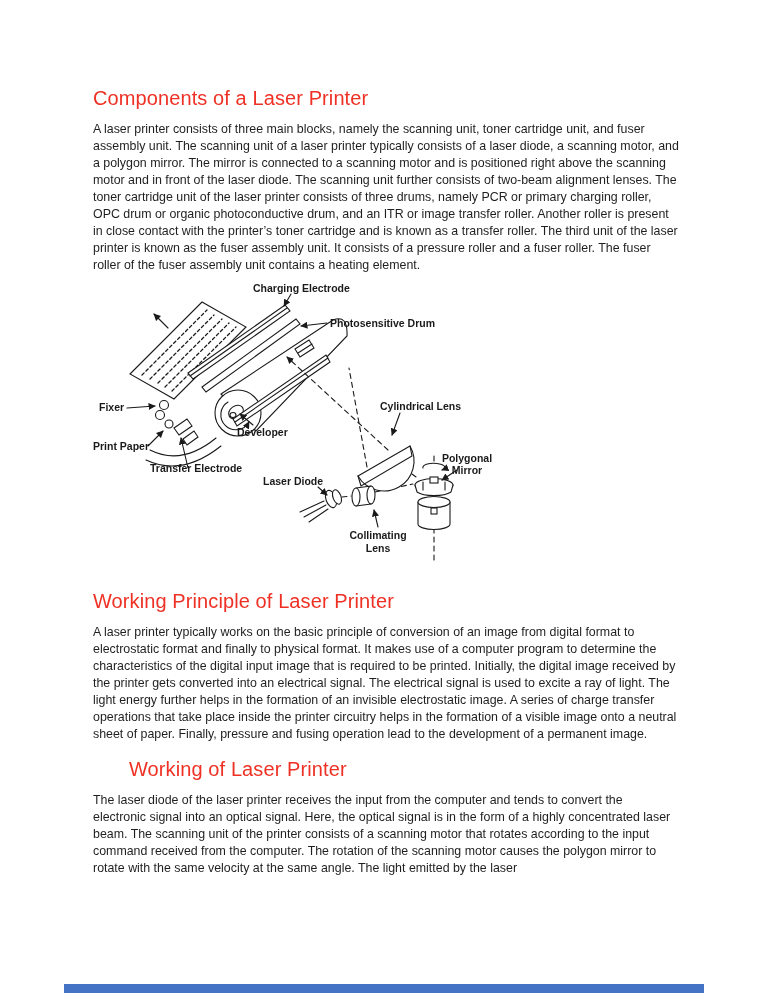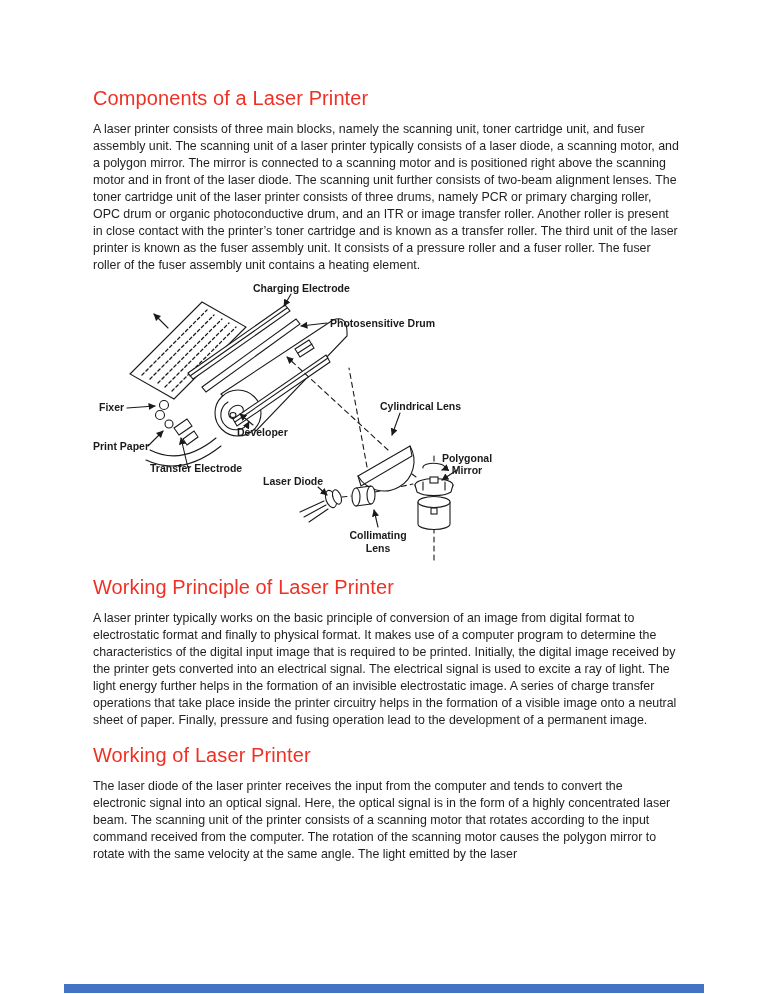--- a/index.html
+++ b/index.html
@@ -6,21 +6,21 @@
   body{
     width:768px;height:994px;background:#ffffff;position:relative;overflow:hidden;
     font-family:"Liberation Sans",sans-serif;
   }
   .content{position:absolute;left:93px;top:0;width:586px;}
   .doc-heading{
     color:#ee3124;font-size:20px;font-weight:400;margin:0;line-height:24px;
     letter-spacing:0.1px;
   }
   .h-first{margin-top:86px;}
-  .h-second{margin-top:7px;}
+  .h-second{margin-top:21px;}
   .h-third{margin-top:14px;}
   .doc-para{
     font-size:12.4px;line-height:17px;color:#1f1f1f;margin:11px 0 0 0;
     text-align:left;
   }
   figure.diagram{margin:4px 0 0 -3px;padding:0;width:410px;height:290px;font-weight:bold;}
   svg{font-family:"Liberation Sans",sans-serif;}
   svg text{font-size:10.5px;fill:#1a1a1a;}
   .bottom-bar{
     position:absolute;left:64px;top:984px;width:640px;height:9px;background:#4472c4;
@@ -167,19 +167,19 @@
       </g>
     </svg>
   </figure>
 
   <section>
     <h2 class="doc-heading h-second" style="color: rgb(238, 49, 36);">Working Principle of Laser Printer</h2>
     <p class="doc-para">A laser printer typically works on the basic principle of conversion of an image from digital format to electrostatic format and finally to physical format. It makes use of a computer program to determine the characteristics of the digital input image that is required to be printed. Initially, the digital image received by the printer gets converted into an electrical signal. The electrical signal is used to excite a ray of light. The light energy further helps in the formation of an invisible electrostatic image. A series of charge transfer operations that take place inside the printer circuitry helps in the formation of a visible image onto a neutral sheet of paper. Finally, pressure and fusing operation lead to the development of a permanent image.</p>
   </section>
 
   <section>
-    <h2 class="doc-heading h-third" style="color: rgb(238, 49, 36);">Working of Laser Printer</h2>
+    <h2 class="doc-heading h-third" style="color: rgb(238, 49, 36); margin-left: 36px;">Working of Laser Printer</h2>
     <p class="doc-para">The laser diode of the laser printer receives the input from the computer and tends to convert the electronic signal into an optical signal. Here, the optical signal is in the form of a highly concentrated laser beam. The scanning unit of the printer consists of a scanning motor that rotates according to the input command received from the computer. The rotation of the scanning motor causes the polygon mirror to rotate with the same velocity at the same angle. The light emitted by the laser</p>
   </section>
 
 </div>
 
 <div class="bottom-bar" style="background: rgb(68, 114, 196);"></div>
 
 </body></html>

